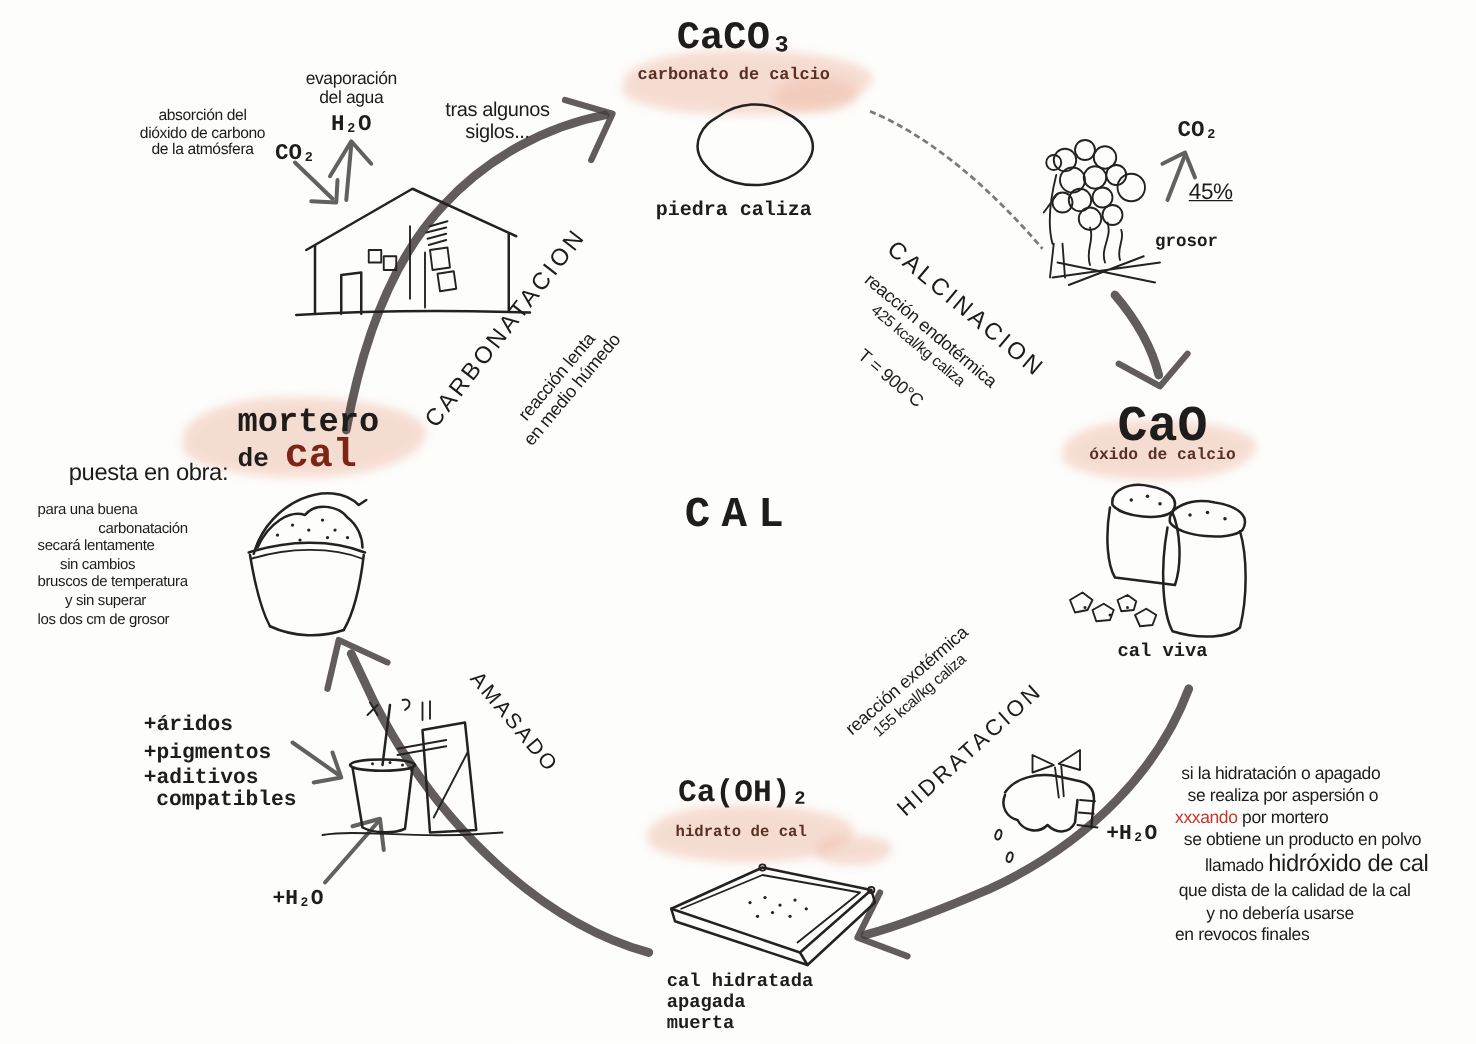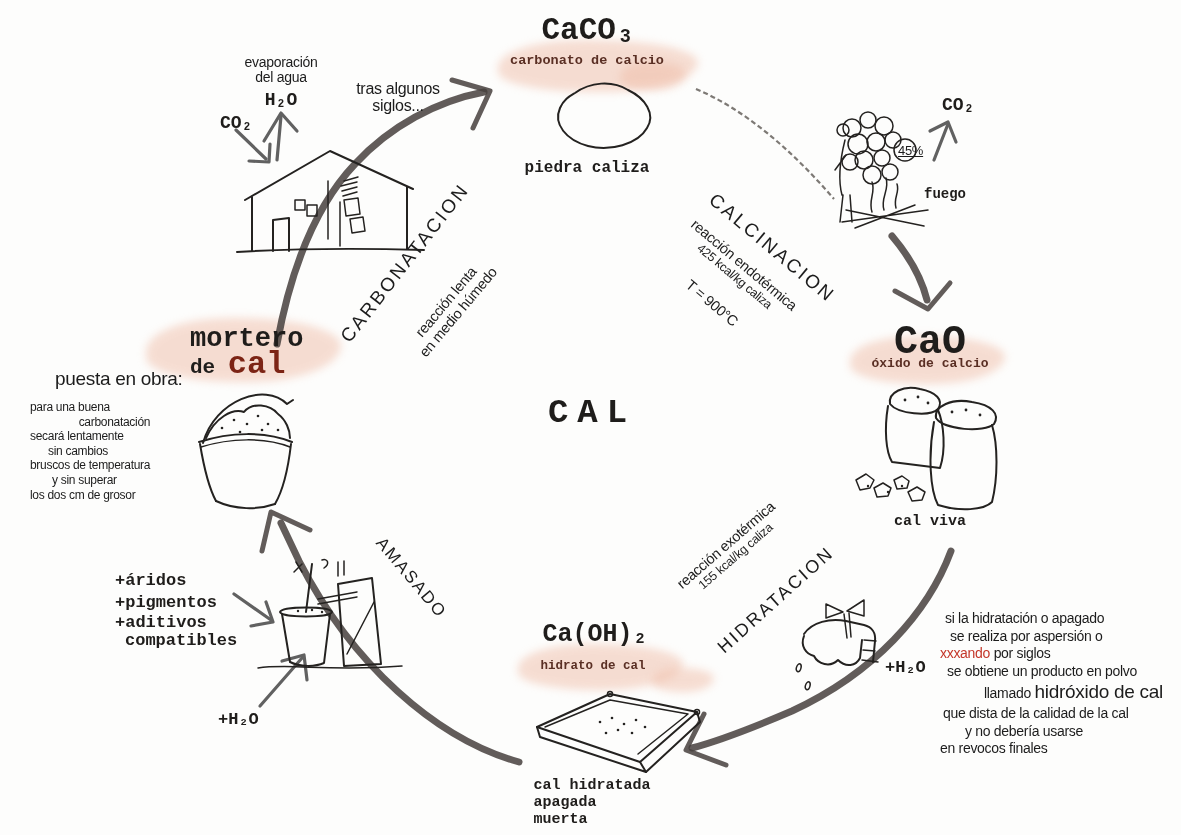--- a/index.html
+++ b/index.html
@@ -238,30 +238,35 @@
   <div class="abs txt sans" style="left:776px;top:600px;font-size:18px;letter-spacing:2.5px;transform:translate(-50%,-50%) rotate(-42deg);">HIDRATACION</div>
 
   <div class="abs txt sans" style="left:411px;top:578px;font-size:17px;letter-spacing:2px;transform:translate(-50%,-50%) rotate(50deg);">AMASADO</div>
 
   <div class="abs txt sans" style="left:281px;top:55px;transform:translateX(-50%);font-size:14px;line-height:15px;text-align:center;">
     <div>evaporación</div>
     <div>del agua</div>
   </div>
   <div class="abs txt mono" style="left:281px;top:90px;transform:translateX(-50%);font-size:18px;">H₂O</div>
 
+  <div class="abs txt sans" style="left:162px;top:86px;transform:translateX(-50%);font-size:12.5px;line-height:13.5px;text-align:center;">
+    <div>absorción del</div>
+    <div>dióxido de carbono</div>
+    <div>de la atmósfera</div>
+  </div>
   <div class="abs txt mono" style="left:220px;top:113px;font-size:18px;">CO₂</div>
 
   <div class="abs txt sans" style="left:398px;top:80px;transform:translateX(-50%);font-size:16px;line-height:17px;text-align:center;">
     <div>tras algunos</div>
     <div>siglos...</div>
   </div>
 
   <div class="abs txt mono" style="left:942px;top:95px;font-size:18px;">CO₂</div>
-  <div class="abs txt sans" style="left:898px;top:143px;font-size:13px;text-decoration:underline;">45%</div>
-  <div class="abs txt mono" style="left:924px;top:186px;font-size:14px;">fuego</div>
+  <div class="abs txt sans" style="left:951px;top:143px;font-size:18px;text-decoration:underline;">45%</div>
+  <div class="abs txt mono" style="left:924px;top:186px;font-size:14px;">grosor</div>
 
   <div class="abs txt mono" style="left:885px;top:658px;font-size:17px;">+H₂O</div>
 
   <div class="abs txt mono" style="left:115px;top:570px;font-size:17px;line-height:22px;">
     <div>+áridos</div>
     <div>+pigmentos</div>
     <div style="line-height:18px;">+aditivos</div>
     <div style="margin-left:10px;line-height:18px;">compatibles</div>
   </div>
   <div class="abs txt mono" style="left:218px;top:710px;font-size:17px;">+H₂O</div>
@@ -273,21 +278,21 @@
     <div>secará lentamente</div>
     <div style="margin-left:18px;">sin cambios</div>
     <div>bruscos de temperatura</div>
     <div style="margin-left:22px;">y sin superar</div>
     <div>los dos cm de grosor</div>
   </div>
 
   <div class="abs txt sans" style="left:940px;top:610px;font-size:14px;line-height:17.5px;">
     <div style="margin-left:5px;">si la hidratación o apagado</div>
     <div style="margin-left:10px;">se realiza por aspersión o</div>
-    <div><span class="red">xxxando</span><span> por siglos</span></div>
+    <div><span class="red">xxxando</span><span> por mortero</span></div>
     <div style="margin-left:7px;">se obtiene un producto en polvo</div>
-    <div style="margin-left:20px;line-height:24px;padding-left:24px;"><span>llamado </span><span style="font-size:19px;">hidróxido de cal</span></div>
+    <div style="line-height:24px;padding-left:24px;"><span>llamado </span><span style="font-size:19px;">hidróxido de cal</span></div>
     <div style="margin-left:3px;">que dista de la calidad de la cal</div>
     <div style="margin-left:25px;">y no debería usarse</div>
     <div>en revocos finales</div>
   </div>
 
 </div>
 
 </body></html>

